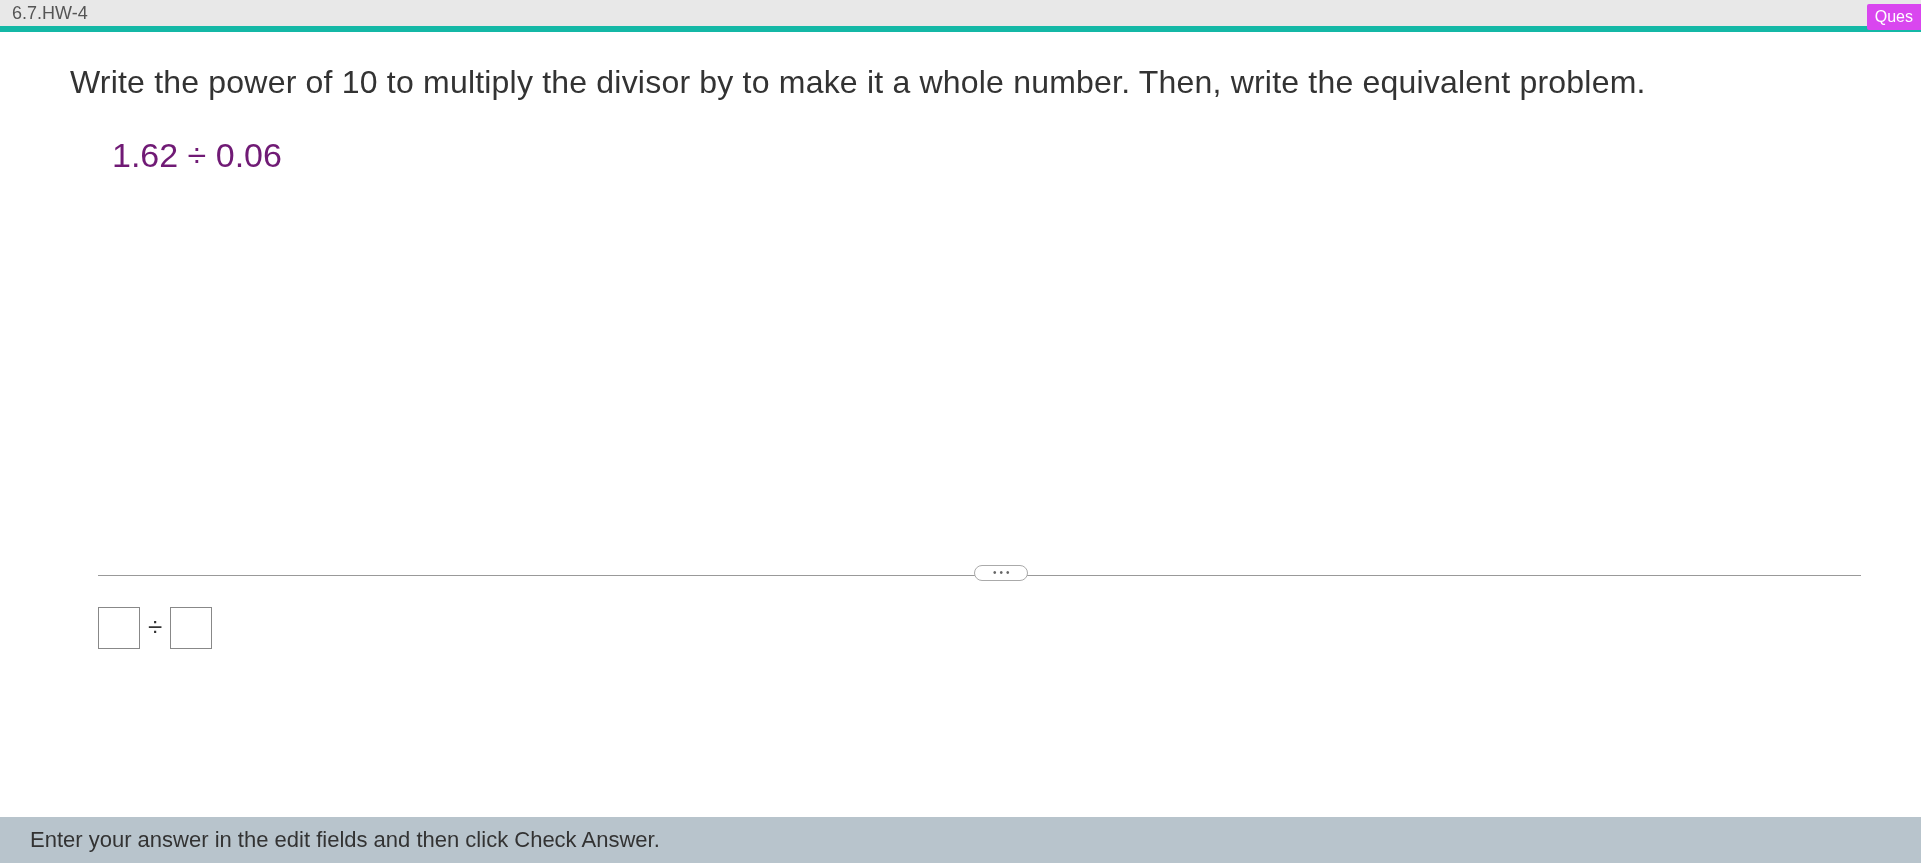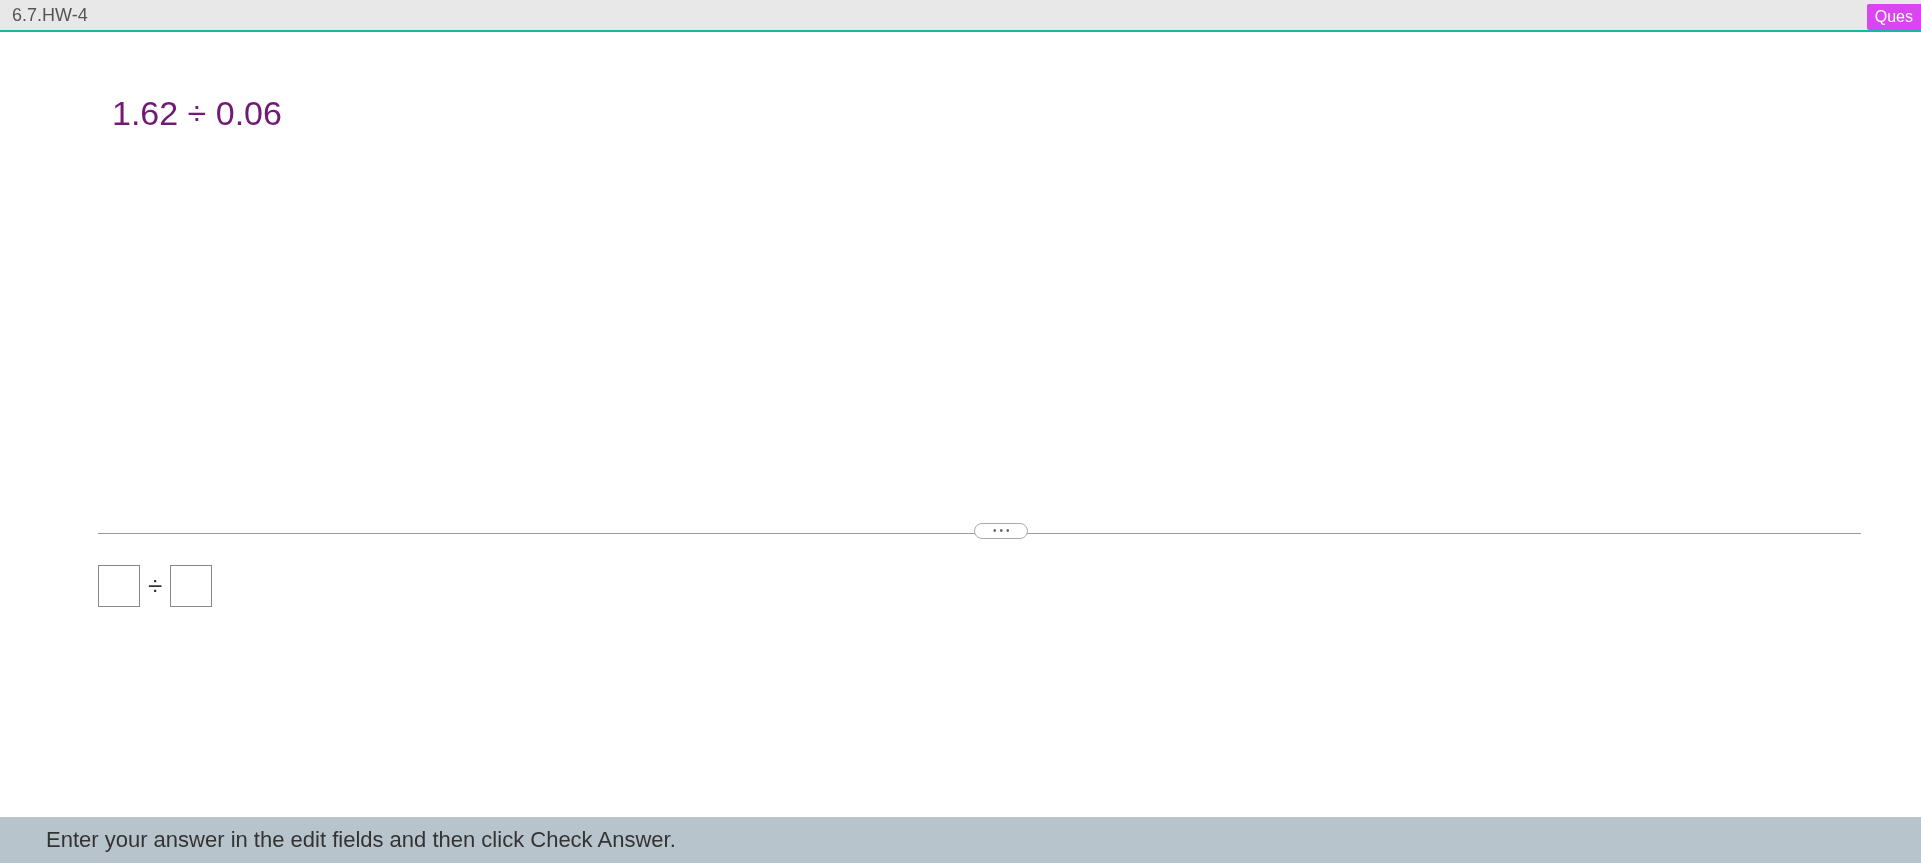--- a/index.html
+++ b/index.html
@@ -7,21 +7,21 @@
       font-family: Arial, Helvetica, sans-serif;
       background: #f5f5f5;
       width: 1921px;
       height: 863px;
       position: relative;
       overflow: hidden;
     }
     .top-bar {
       height: 32px;
       background: #e8e8e8;
-      border-bottom: 2px solid #14b8a6;
+      border-bottom: 6px solid #14b8a6;
       display: flex;
       align-items: center;
       padding: 0 12px;
       justify-content: space-between;
     }
     .hw-label {
       color: #555;
       font-size: 18px;
       font-weight: 500;
     }
@@ -114,34 +114,35 @@
     .div-sym {
       font-size: 26px;
       color: #333;
     }
     .footer-bar {
       position: absolute;
       bottom: 0;
       left: 0;
       right: 0;
       background: #b8c4cc;
-      padding: 10px 46px;
+      padding: 10px 30px;
       font-size: 22px;
       color: #333;
     }
   </style>
 </head>
 <body>
 
 <div class="top-bar">
   <span class="hw-label">6.7.HW-4</span>
 </div>
 <div class="quest-badge">Ques</div>
 
 <div class="content">
+  <div class="question-text">Write the power of 10 to multiply the divisor by to make it a whole number. Then, write the equivalent problem.</div>
   <div class="problem-expr">1.62 ÷ 0.06</div>
 
   <div class="divider-wrap">
     <div class="divider-line"></div>
     <div class="divider-pill">
       <span class="dots">•••</span>
     </div>
   </div>
 
 

